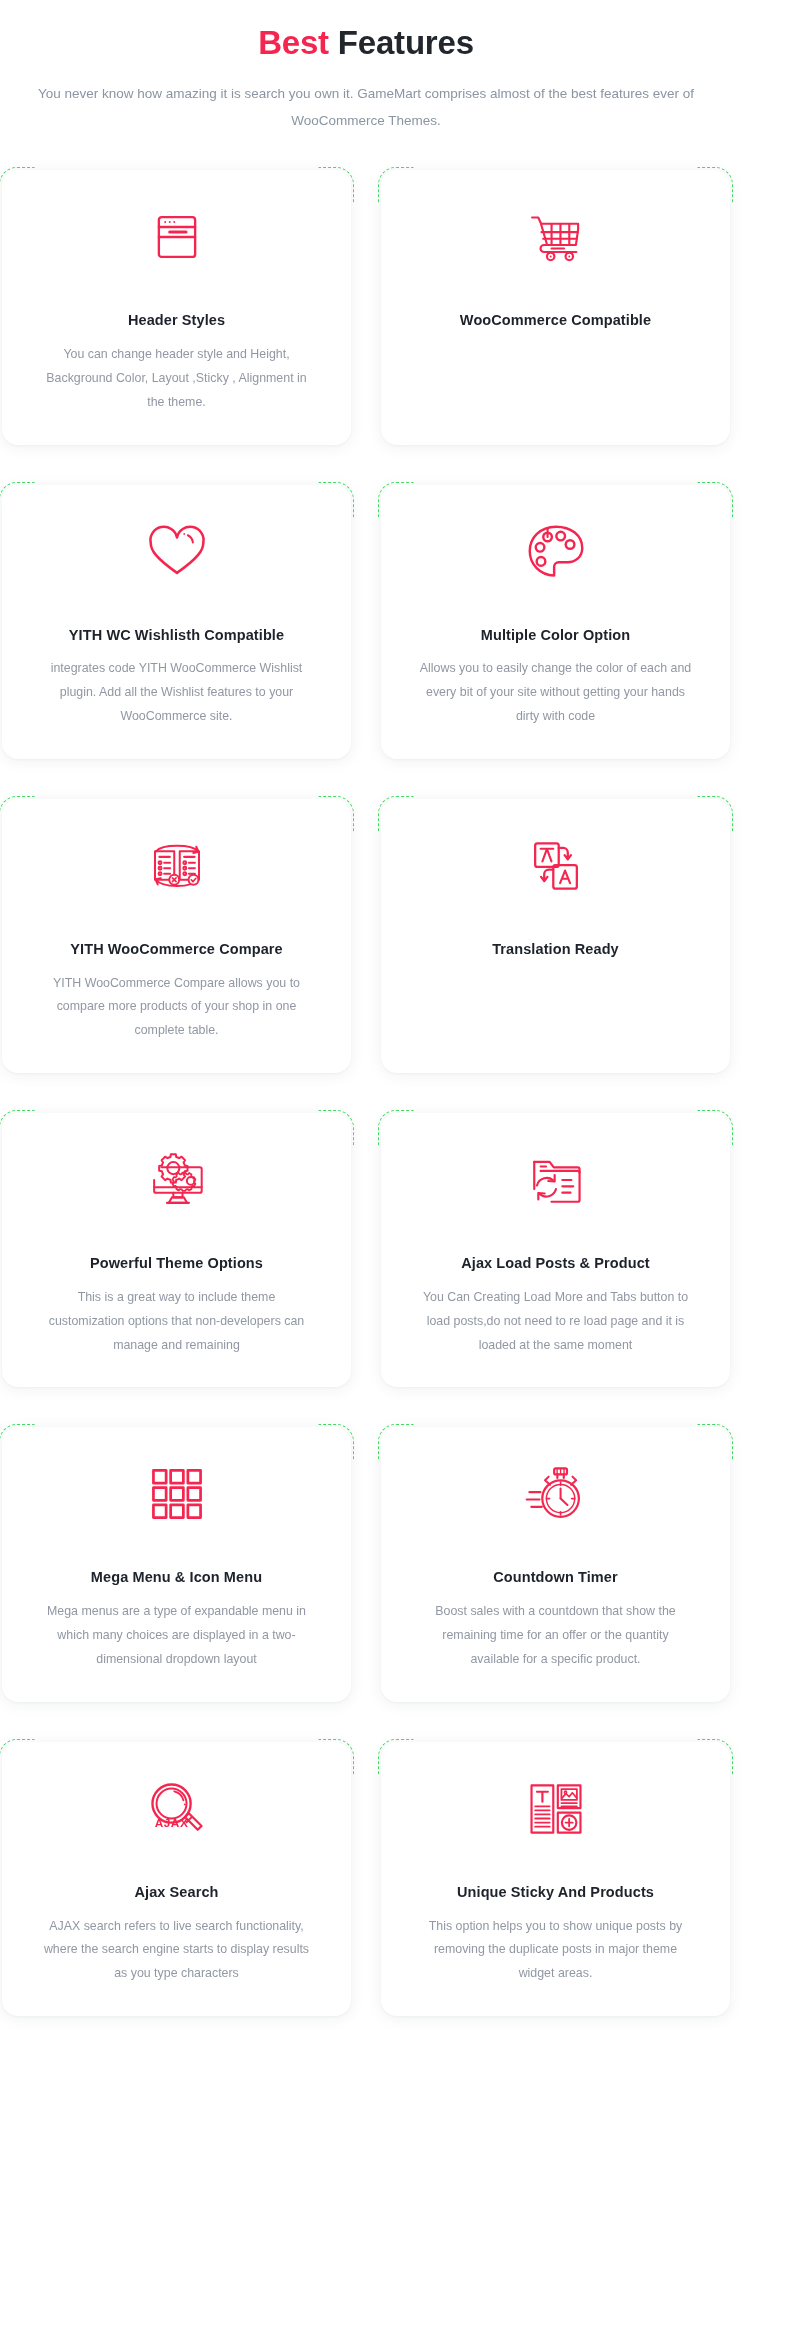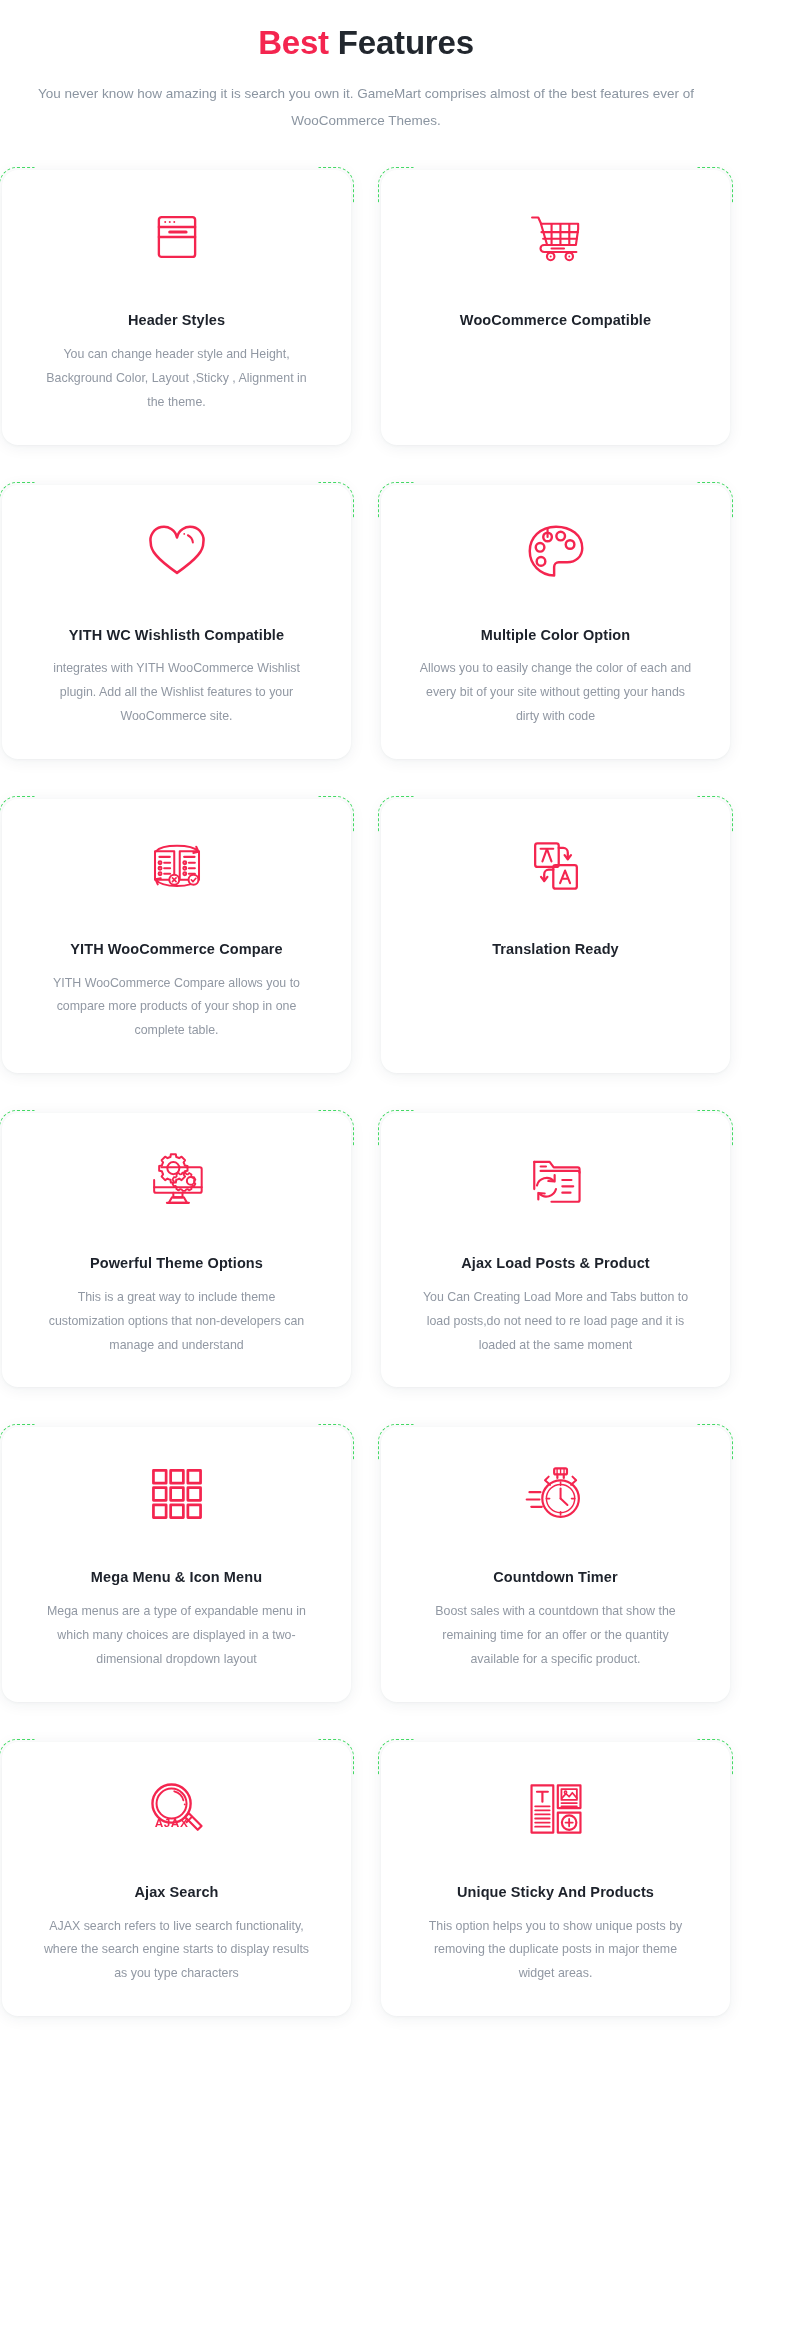--- a/index.html
+++ b/index.html
@@ -157,21 +157,21 @@
 
     <div class="feature-card">
       <div class="feature-icon">
         <svg width="64" height="58" viewBox="0 0 70 64" fill="none" stroke="#f4254f" stroke-width="2.8" stroke-linecap="round" stroke-linejoin="round">
           <path d="M35 55 C 12 39 6 30 6 22 A 14 14 0 0 1 35 16 A 14 14 0 0 1 64 22 C 64 30 58 39 35 55 Z"></path>
           <path d="M47 13.5 a10 10 0 0 1 5.5 8" stroke-width="2.2"></path>
           <circle cx="43" cy="12" r="1" fill="#f4254f" stroke="none"></circle>
         </svg>
       </div>
       <div class="feature-title">YITH WC Wishlisth Compatible</div>
-      <div class="feature-desc">integrates with YITH WooCommerce Wishlist plugin. Add all the Wishlist features to your WooCommerce site.</div>
+      <div class="feature-desc">integrates code YITH WooCommerce Wishlist plugin. Add all the Wishlist features to your WooCommerce site.</div>
     </div>
 
     <div class="feature-card">
       <div class="feature-icon">
         <svg width="62" height="60" viewBox="0 0 66 64" fill="none" stroke="#f4254f" stroke-width="2.6" stroke-linecap="round" stroke-linejoin="round">
           <path d="M33 5 C 16 5 5 17 5 31 C 5 45 16 57 31 57 L 31 48 a5 5 0 0 1 5-5 h9 C 54 43 61 37 61 28 C 61 14 49 5 33 5 Z"></path>
           <circle cx="24" cy="16" r="4.6"></circle>
           <path d="M24 16 v-9" stroke-width="2.3"></path>
           <circle cx="38" cy="15" r="4.6"></circle>
           <circle cx="48" cy="24" r="4.6"></circle>
@@ -241,21 +241,21 @@
           <path d="M31 46 v5 h10 v-5"></path>
           <path d="M26 57 h20 l-3.5 -6 h-13 z"></path>
           <line x1="24" y1="57" x2="48" y2="57" stroke-width="2.4"></line>
           <path d="M22 6.5 l2.6 1.6 a12 12 0 0 1 3.2 -1.3 l0.5 -3 h5.4 l0.5 3 a12 12 0 0 1 3.2 1.3 l2.6 -1.6 3.8 3.8 -1.6 2.6 a12 12 0 0 1 1.3 3.2 l3 0.5 v5.4 l-3 0.5 a12 12 0 0 1 -1.3 3.2 l1.6 2.6 -3.8 3.8 -2.6 -1.6 a12 12 0 0 1 -3.2 1.3 l-0.5 3 h-5.4 l-0.5 -3 a12 12 0 0 1 -3.2 -1.3 l-2.6 1.6 -3.8 -3.8 1.6 -2.6 a12 12 0 0 1 -1.3 -3.2 l-3 -0.5 v-5.4 l3 -0.5 a12 12 0 0 1 1.3 -3.2 l-1.6 -2.6 z"></path>
           <circle cx="31" cy="19" r="6.6"></circle>
           <path d="M46 25.6 l1.9 0.3 1.4 -1.5 2.8 1.6 -0.5 2 1.4 1.5 1.9 -0.4 1.6 2.8 -1.4 1.4 0 2 1.4 1.4 -1.6 2.8 -1.9 -0.4 -1.4 1.5 0.5 2 -2.8 1.6 -1.4 -1.5 -1.9 0.3 -1 1.7 -3.2 0 -1 -1.7 -1.9 -0.3 -1.4 1.5 -2.8 -1.6 0.5 -2 -1.4 -1.5 -1.9 0.4 -1.6 -2.8 1.4 -1.4 0 -2 -1.4 -1.4 1.6 -2.8 1.9 0.4 1.4 -1.5 -0.5 -2 2.8 -1.6 1.4 1.5 1.9 -0.3 1 -1.7 3.2 0 z" transform="translate(-1,-1) scale(0.96) translate(2,2)" stroke-width="2"></path>
           <circle cx="50" cy="33" r="4.2"></circle>
         </svg>
       </div>
       <div class="feature-title">Powerful Theme Options</div>
-      <div class="feature-desc">This is a great way to include theme customization options that non-developers can manage and understand</div>
+      <div class="feature-desc">This is a great way to include theme customization options that non-developers can manage and remaining</div>
     </div>
 
     <div class="feature-card">
       <div class="feature-icon">
         <svg width="60" height="58" viewBox="0 0 66 64" fill="none" stroke="#f4254f" stroke-width="2.4" stroke-linecap="round" stroke-linejoin="round">
           <path d="M9 12 h17 l4.5 6 H57 a2 2 0 0 1 2 2 v4"></path>
           <path d="M9 12 v30"></path>
           <path d="M16 22 h41 a2 2 0 0 1 2 2 v30 a2 2 0 0 1 -2 2 H28"></path>
           <line x1="16" y1="17" x2="22" y2="17" stroke-width="2.2"></line>
           <line x1="40" y1="32" x2="50" y2="32" stroke-width="2.4"></line>

